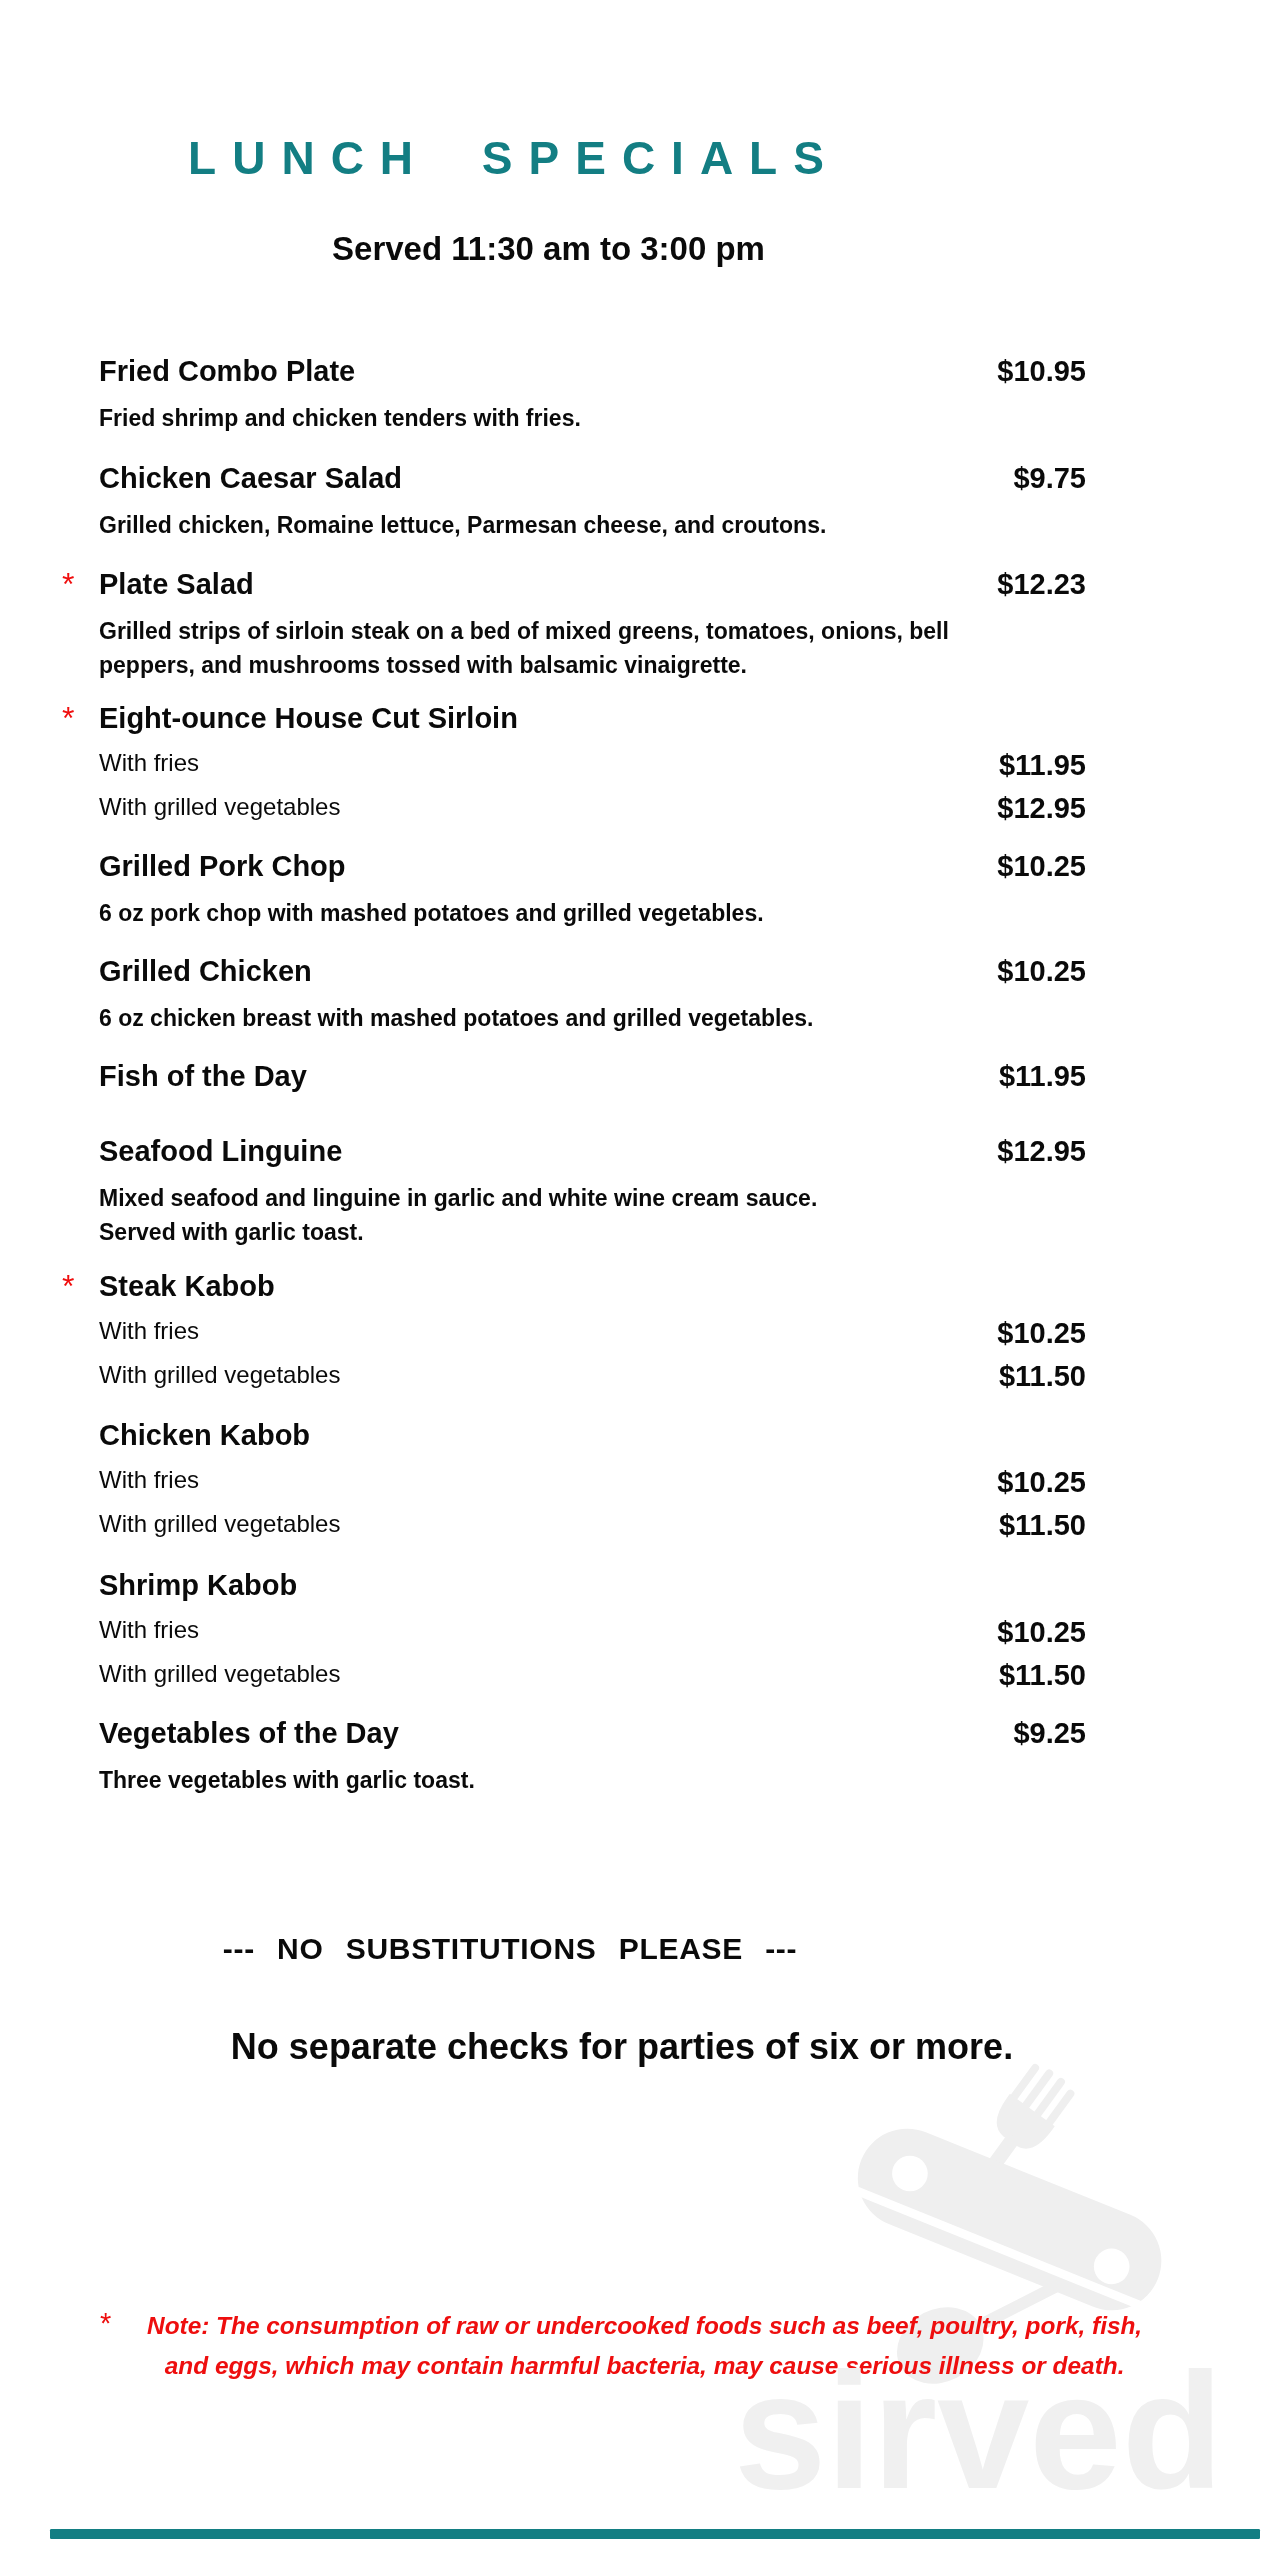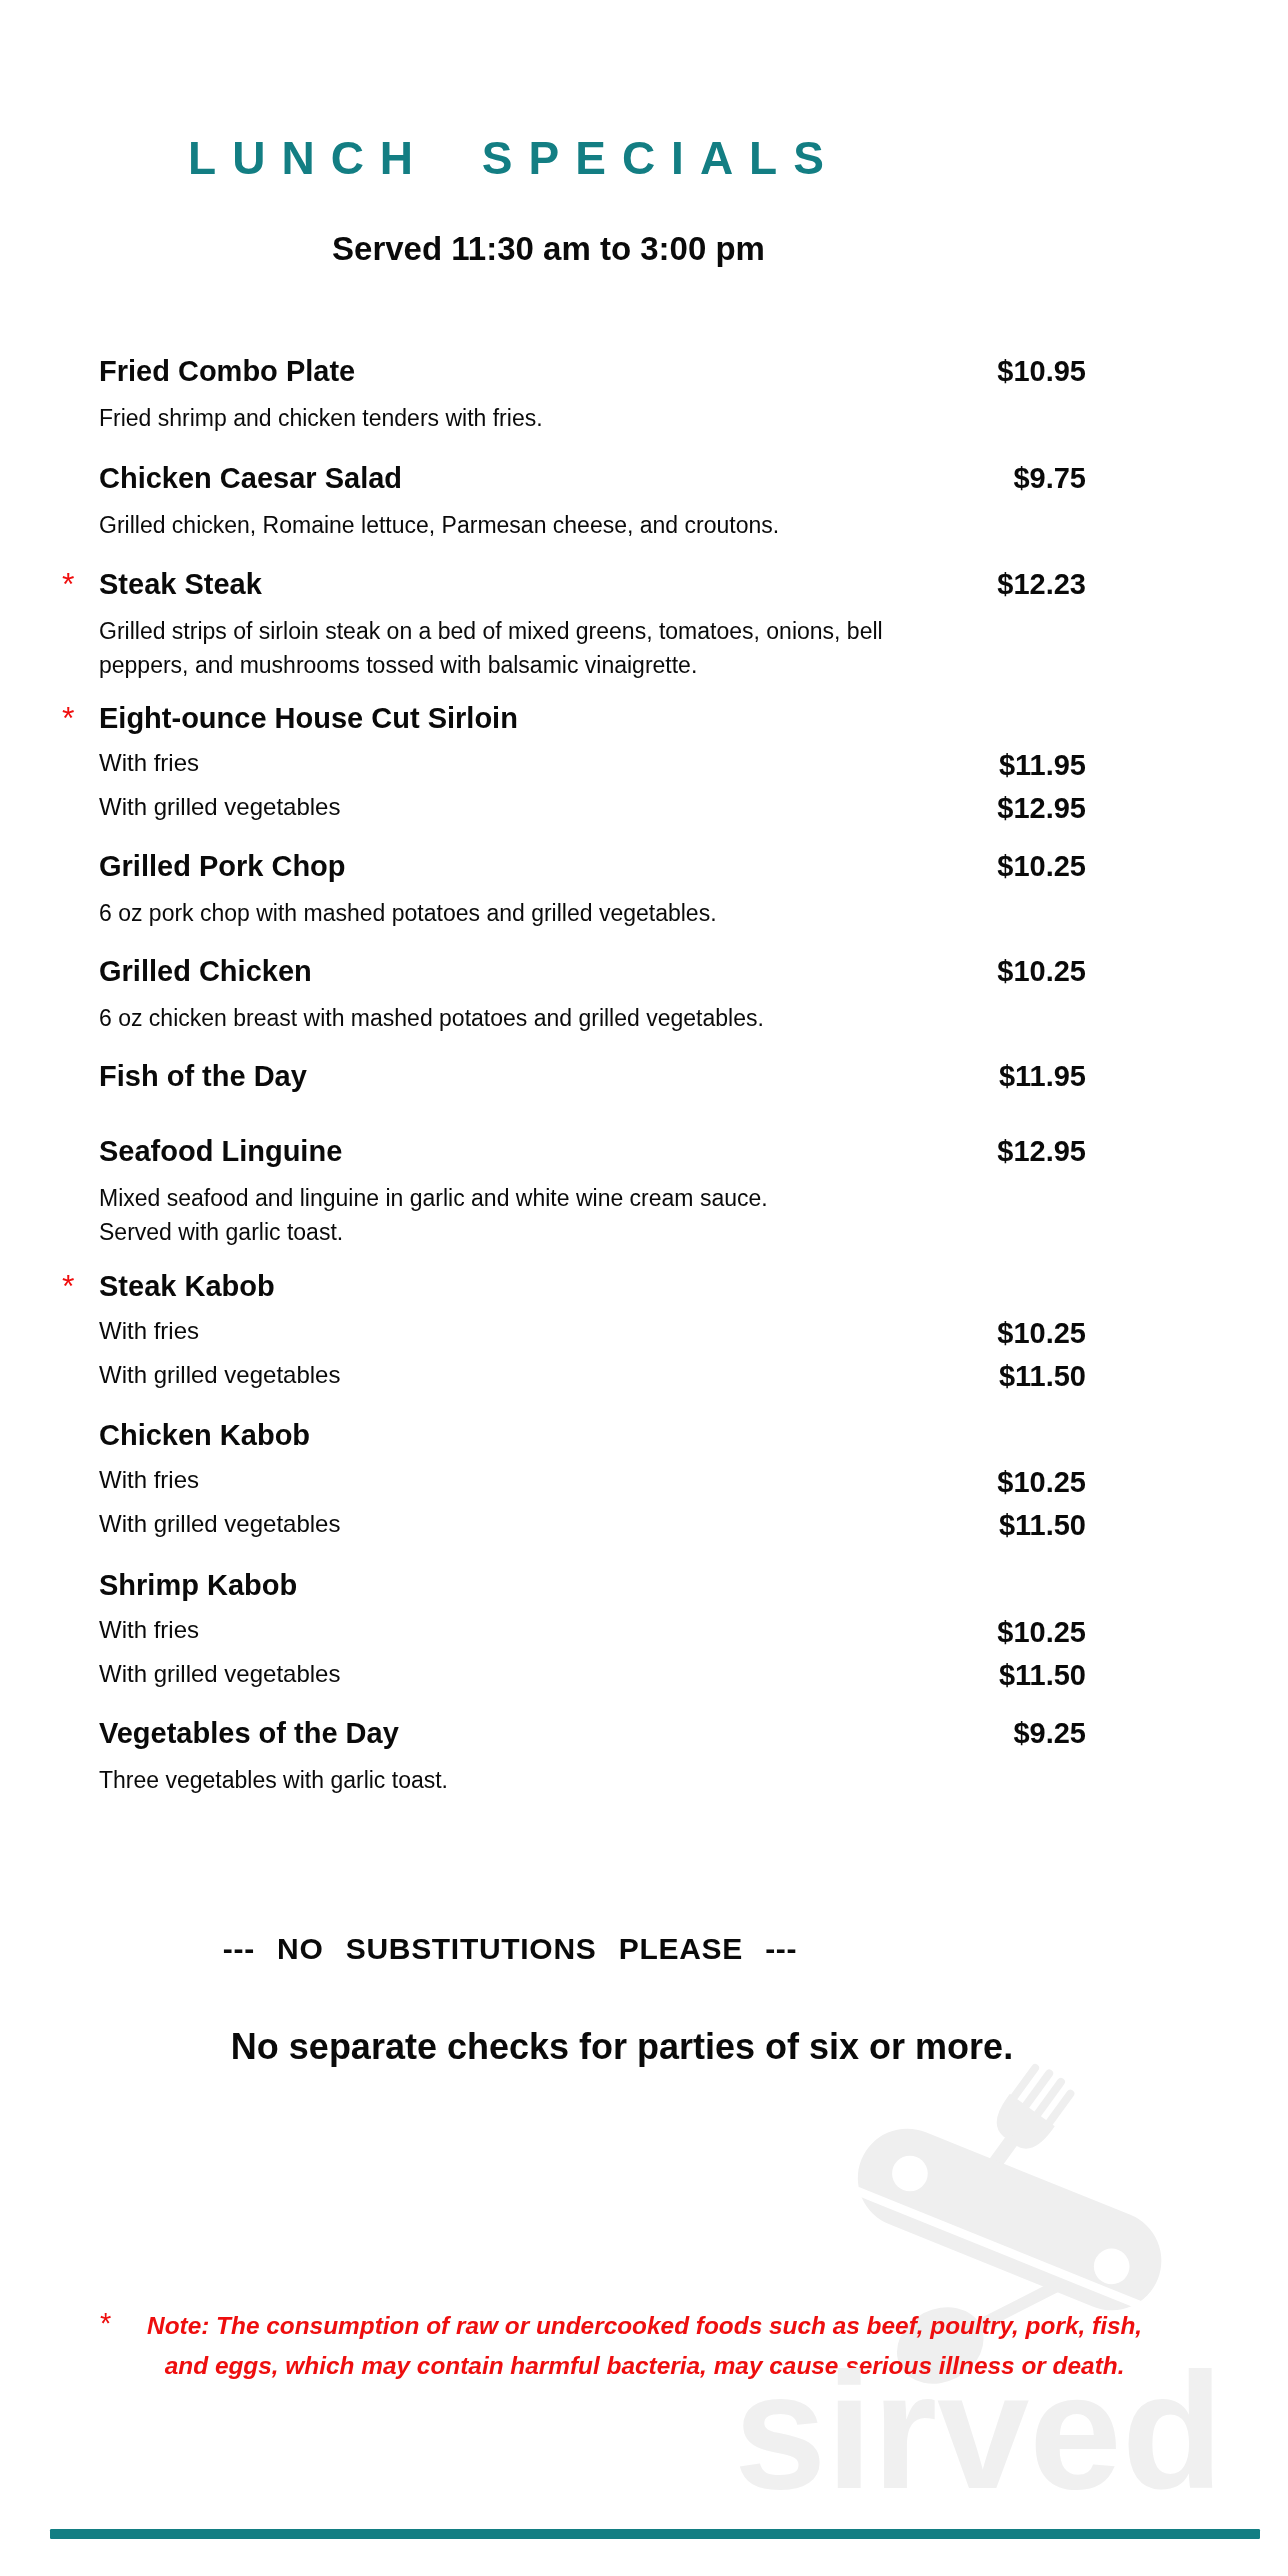--- a/index.html
+++ b/index.html
@@ -24,21 +24,21 @@
   .item-name { font-size:29px; font-weight:700; }
   .item-price, .opt-price {
     position:absolute; right:0; top:0; font-size:29px; font-weight:700;
   }
   .ast {
     position:absolute; left:-37px; top:0px;
     color:#f00e0e; font-size:32px; font-weight:400; line-height:38px;
   }
   .item-desc {
     margin-top:4.6px; font-size:23px; line-height:34px;
-    white-space:pre-line; font-weight:400;
+    white-space:pre-line; font-weight:700;
   }
   .opt-row { position:relative; line-height:38px; margin-top:1.3px; }
   .opt-label { font-size:24px; font-weight:400; }
   .opt-row .opt-price { top:1.3px; }
   .no-substitutions {
     position:absolute; top:1932px; left:0; width:1020px; text-align:center;
     font-size:30px; font-weight:700; word-spacing:13.2px; letter-spacing:0.7px;
   }
   .no-separate-checks {
     position:absolute; top:2026px; left:0; width:1244px; text-align:center;
@@ -86,21 +86,21 @@
       <div class="name-row">
         <span class="item-name">Chicken Caesar Salad</span>
         <span class="item-price">$9.75</span>
       </div>
       <div class="item-desc">Grilled chicken, Romaine lettuce, Parmesan cheese, and croutons.</div>
     </div>
 
     <div class="item" style="top:565px">
       <div class="name-row">
         <span class="ast">*</span>
-        <span class="item-name">Steak Steak</span>
+        <span class="item-name">Plate Salad</span>
         <span class="item-price">$12.23</span>
       </div>
       <div class="item-desc">Grilled strips of sirloin steak on a bed of mixed greens, tomatoes, onions, bell
 peppers, and mushrooms tossed with balsamic vinaigrette.</div>
     </div>
 
     <div class="item" style="top:699px">
       <div class="name-row">
         <span class="ast">*</span>
         <span class="item-name">Eight-ounce House Cut Sirloin</span>

